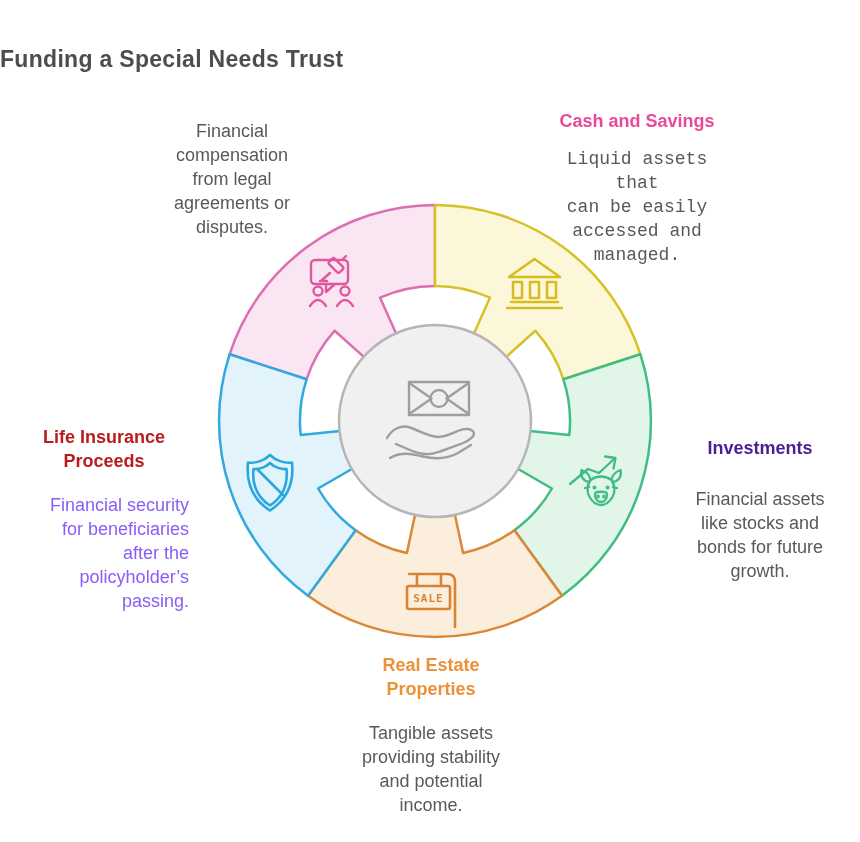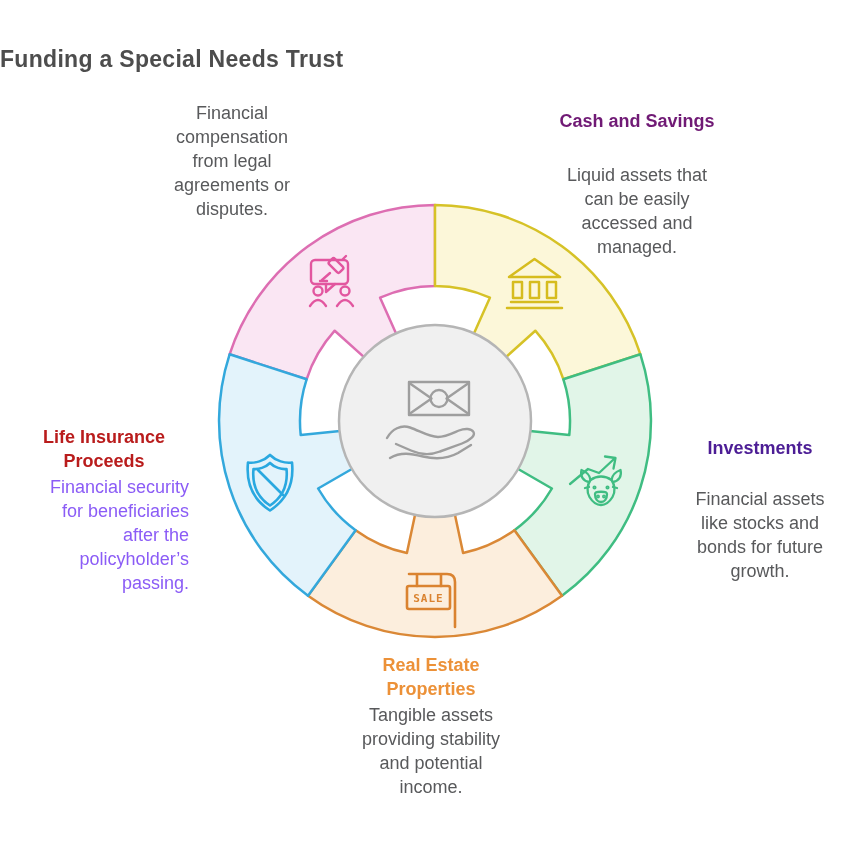--- a/index.html
+++ b/index.html
@@ -11,25 +11,25 @@
   .title {
     position:absolute; top:46px; left:0; width:860px;
     text-align:left; font-size:23px; font-weight:bold; letter-spacing:0.3px;
   }
   #diagram { position:absolute; left:0; top:0; }
   .label-block { position:absolute; text-align:center; }
   .label-heading {
     font-size:18px; line-height:24px; font-weight:bold; white-space:pre-line;
   }
   .label-desc {
-    font-size:18px; line-height:24px; white-space:pre-line; margin-top:2px;
+    font-size:18px; line-height:24px; white-space:pre-line; margin-top:20px;
   }
   .b0 { left:144px; top:99px;  width:176px; }
   .b1 { left:547px; top:109px; width:180px; }
-  .b1 .label-desc { margin-top:30px; }
+  .b1 .label-desc { margin-top:14px;font-family:Liberation Mono, monospace; }
   .b2 { left:675px; top:436px; width:170px; }
   .b2 .label-desc { margin-top:27px; }
   .b3 { left:341px; top:653px; width:180px; }
   .b4 { left:19px;  top:425px; width:170px; }
   .sale-text {
     font-family:"DejaVu Sans Mono", monospace;
     font-size:11px; font-weight:bold; letter-spacing:1px;
   }
 </style>
 </head>
@@ -112,21 +112,21 @@
 
 <div class="label-block b0">
   <div class="label-desc" style="color: rgb(88, 89, 91);">Financial
 compensation
 from legal
 agreements or
 disputes.</div>
 </div>
 
 <div class="label-block b1">
-  <div class="label-heading" style="color: #701a75;">Cash and Savings</div>
+  <div class="label-heading" style="color: #ec4899;">Cash and Savings</div>
   <div class="label-desc" style="color: rgb(88, 89, 91);">Liquid assets that
 can be easily
 accessed and
 managed.</div>
 </div>
 
 <div class="label-block b2">
   <div class="label-heading" style="color: #4c1d95;">Investments</div>
   <div class="label-desc" style="color: rgb(88, 89, 91);">Financial assets
 like stocks and

